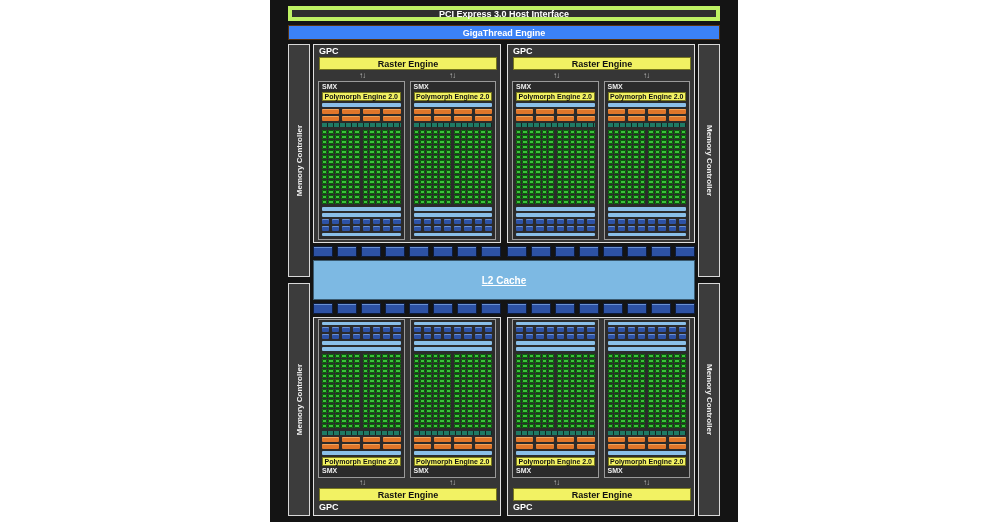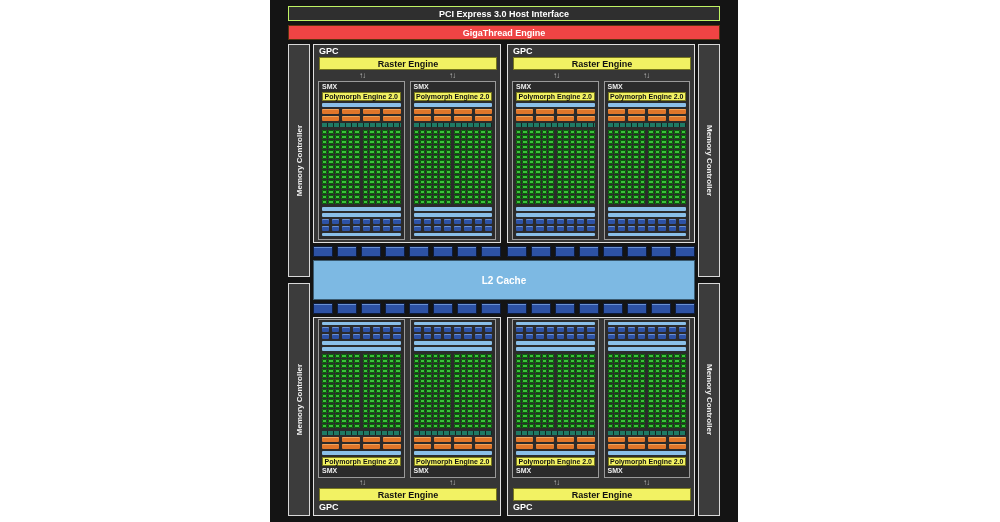--- a/index.html
+++ b/index.html
@@ -2,22 +2,22 @@
 <html><head>
 <meta charset="utf-8">
 <style>
   html,body{margin:0;padding:0;background:#ffffff;}
   .page{position:relative;width:1000px;height:522px;background:#ffffff;overflow:hidden;
         font-family:"Liberation Sans",sans-serif;}
   .frame{position:absolute;left:270px;top:0;width:468px;height:522px;background:#141414;
          box-sizing:border-box;padding:6px 18px;display:flex;flex-direction:column;}
   .bar{height:15px;display:flex;align-items:center;justify-content:center;
        font-size:9px;font-weight:bold;color:#ffffff;margin-bottom:4px;box-sizing:border-box;}
-  .bar.pci{background:#2f2f2f;border:1px solid #bef264;}
-  .bar.giga{background:#ef4444;border:1px solid #5a3410;}
+  .bar.pci{background:#2f2f2f;border:4px solid #bef264;}
+  .bar.giga{background:#3b82f6;border:1px solid #5a3410;}
   .main{flex:1;display:flex;gap:3px;min-height:0;}
   .mc-col{width:22px;display:flex;flex-direction:column;gap:6px;}
   .mc{flex:1;background:#3c3c3c;border:1px solid #d8d8d8;display:flex;align-items:center;
       justify-content:center;box-sizing:border-box;}
   .mc span{font-size:8px;font-weight:bold;color:#f0f0f0;writing-mode:vertical-rl;white-space:nowrap;}
   .mc-col.left .mc span{transform:rotate(180deg);}
   .center{flex:1;display:flex;flex-direction:column;min-width:0;border-radius:20px;}
   .gpc-row{flex:1;display:flex;gap:6px;min-height:0;}
   .gpc{flex:1;background:#363636;border:1px solid #e0e0e0;box-sizing:border-box;
        padding:1px 3px 2px 3px;display:flex;flex-direction:column;min-height:0;min-width:0;}
@@ -42,21 +42,21 @@
   .teal{height:4px;margin:1px 0;
         background:repeating-linear-gradient(to right,#1f7a64 0 5px,#10281f 5px 6px);}
   .cores{flex:1;display:flex;gap:3px;margin:2px 0;min-height:0;}
   .half{flex:1;display:grid;grid-template-columns:repeat(6,1fr);grid-auto-rows:1fr;gap:1px;min-height:0;}
   .core{background:#3bc13b;box-shadow:inset 0 0 0 1px #0d5a0d;border-radius:1px;min-height:0;min-width:0;}
   .rop-row{height:11px;margin:3px 0;display:flex;gap:6px;}
   .rop-group{flex:1;display:flex;gap:4px;}
   .rop-seg{flex:1;background:#2d52a5;border:1px solid #0d1c3e;border-radius:1px;
            box-shadow:inset 0 1px 0 rgba(140,180,235,.65);min-width:0;}
   .l2{height:40px;background:#7db9e3;border:1px solid #3a5a70;display:flex;align-items:center;
-      justify-content:center;color:#ffffff;font-size:10px;font-weight:bold;box-sizing:border-box;}
+      justify-content:center;color:#ffffff;font-size:10px;font-weight:bold;box-sizing:border-box;text-decoration:underline;}
 </style>
 </head>
 <body>
 
 <div class="page">
   <div class="frame">
 
     <div class="bar pci">
       <span>PCI Express 3.0 Host Interface</span>
     </div>

